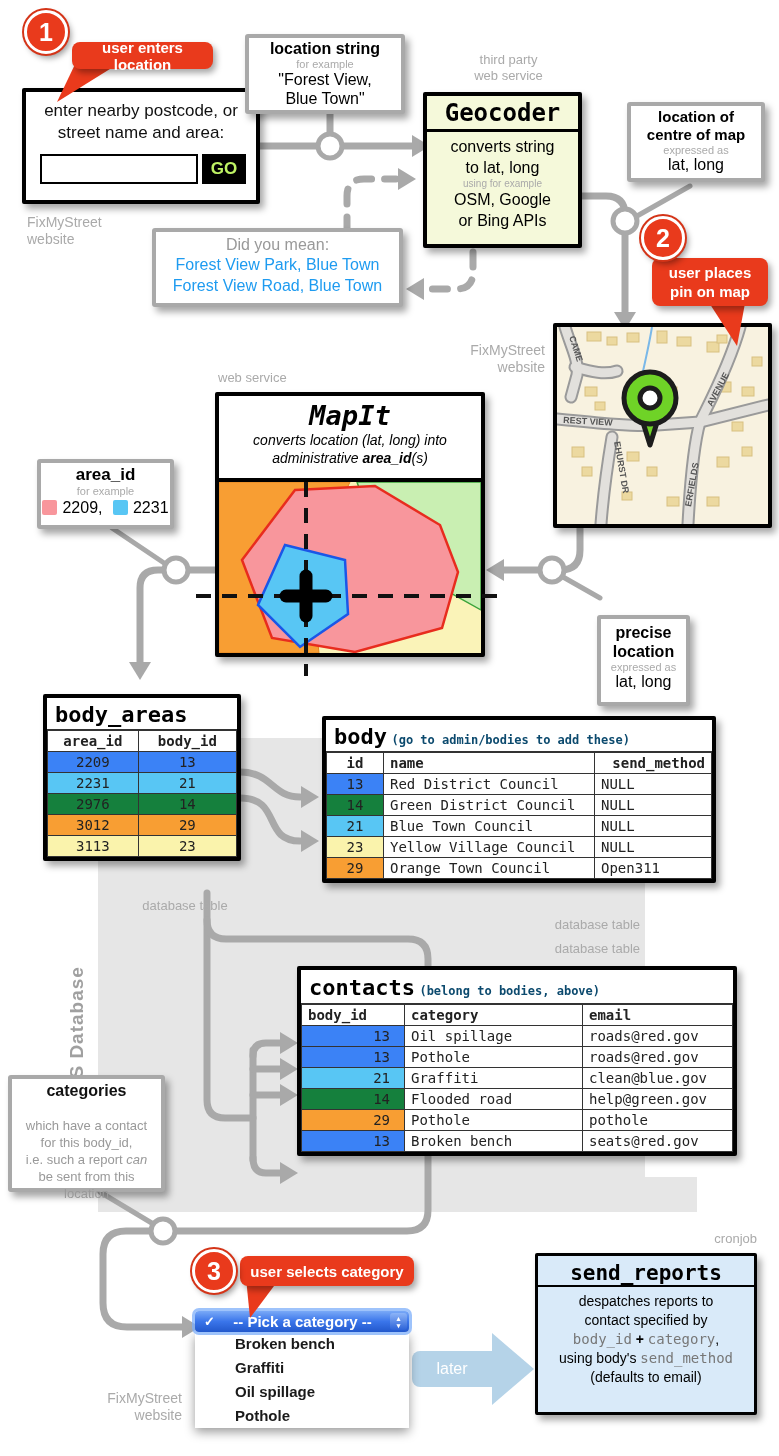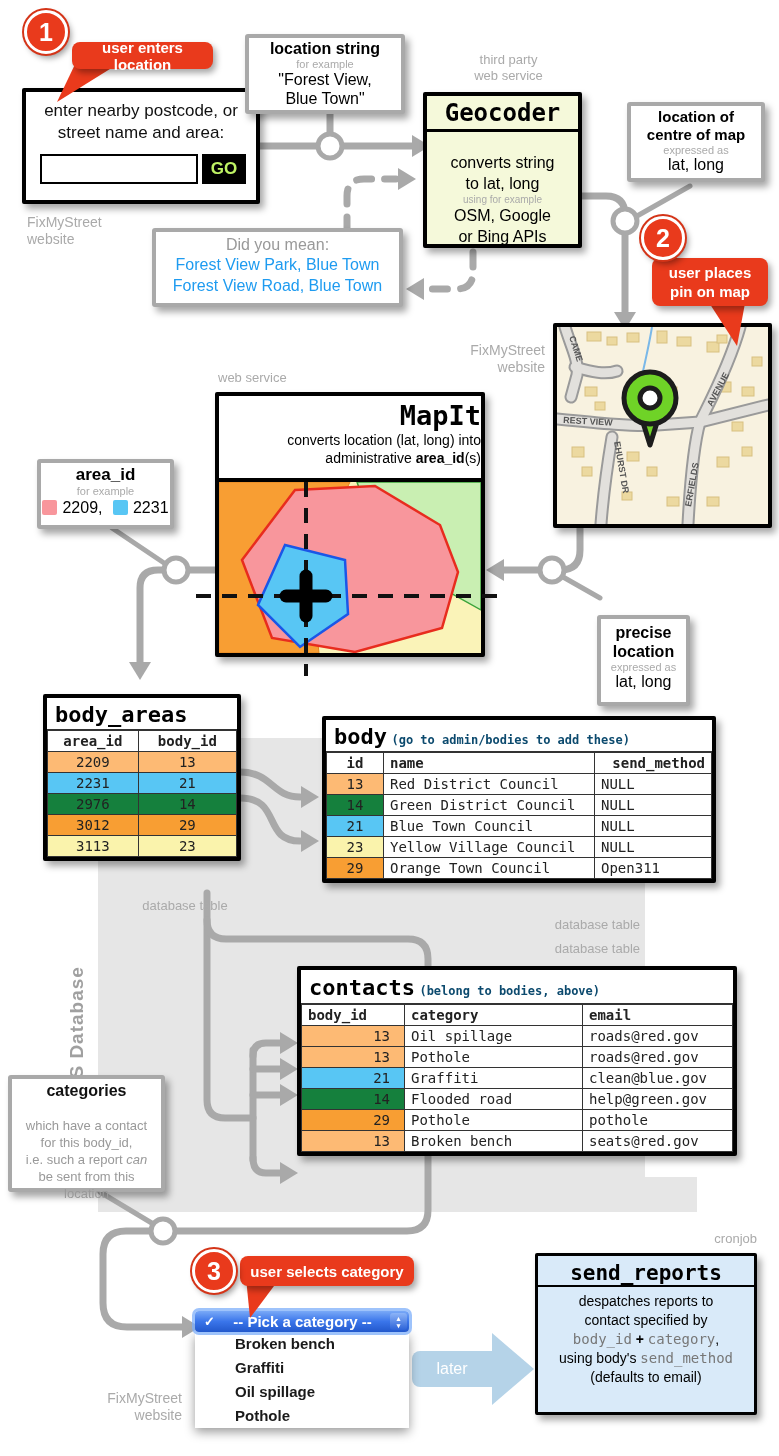--- a/index.html
+++ b/index.html
@@ -13,21 +13,21 @@
   .graybox{border:4px solid #a9a9a9;background:#fff;border-radius:3px;}
   
   .callout{position:absolute;background:#e93a1c;color:#fff;font-weight:bold;border-radius:8px;display:flex;align-items:center;justify-content:center;text-align:center;box-shadow:3px 4px 6px rgba(0,0,0,.35);z-index:40;}
   .badge{position:absolute;width:38px;height:38px;border-radius:50%;background:#e93a1c;border:3px solid #fff;box-shadow:0 0 0 2px #d43418,3px 4px 6px rgba(0,0,0,.4);color:#fff;font-weight:bold;font-size:25px;display:flex;align-items:center;justify-content:center;z-index:50;}
   
   table.db{border-collapse:collapse;background:#fff;font-family:"DejaVu Sans Mono",monospace;}
   table.db td,table.db th{border:1px solid #333;font-size:14px;padding:2px 6px;color:#222;}
   .ttl{font-family:"DejaVu Sans Mono",monospace;font-weight:bold;font-size:22px;color:#000;}
   .ttlnote{font-family:"DejaVu Sans Mono",monospace;font-weight:bold;font-size:12px;color:#0c4a6e;}
   th.colh{font-weight:bold;font-size:15px;background:#fff;}
-  td.pink,th.pink{background:#fdba74;}
+  td.pink,th.pink{background:#3b82f6;}
   td.blue,th.blue{background:#58c6f4;}
   td.green,th.green{background:#15803d;}
   td.orange,th.orange{background:#f89e33;}
   td.yellow,th.yellow{background:#faf3ac;}
   .mono{font-family:"DejaVu Sans Mono",monospace;}
   .codegray{font-family:"DejaVu Sans Mono",monospace;color:#777;}
   
   .select-bar{position:absolute;left:195px;top:1311px;width:214px;height:21px;border-radius:4px;background:linear-gradient(180deg,#79a9f7 0%,#3a75ea 50%,#2258cc 100%);box-shadow:0 0 0 3px rgba(125,175,250,.75);color:#fff;font-weight:bold;font-size:15px;display:flex;align-items:center;z-index:30;}
   .menu{position:absolute;left:195px;top:1332px;width:214px;height:96px;background:#fff;box-shadow:0 4px 10px rgba(0,0,0,.4);z-index:29;}
   .menu div{font-weight:bold;color:#1a1a1a;font-size:15px;line-height:24px;padding-left:40px;}
@@ -103,21 +103,21 @@
     <div style="font-weight:bold;font-size:16px;margin-top:2px;">location string</div>
     <div class="graytxt" style="font-size:11px;">for example</div>
     <div class="ml" style="font-size:16px;line-height:19px;">"Forest View,
 Blue Town"</div>
   </div>
 
   <div class="abs ml graytxt" style="left:440px;top:52px;width:137px;text-align:center;font-size:13px;line-height:16px;z-index:2;">third party
 web service</div>
   <div class="abs blackbox shadow" style="left:423px;top:92px;width:151px;height:148px;background:#f5f9da;text-align:center;z-index:2;">
     <div class="mono" style="font-weight:bold;font-size:24px;border-bottom:3px solid #000;padding:3px 0 2px;">Geocoder</div>
-    <div class="ml" style="font-size:16px;line-height:21px;margin-top:20px;">converts string
+    <div class="ml" style="font-size:16px;line-height:21px;margin-top:4px;">converts string
 to lat, long</div>
     <div class="graytxt" style="font-size:10px;">using for example</div>
     <div class="ml" style="font-size:16px;line-height:21px;">OSM, Google
 or Bing APIs</div>
   </div>
 
   <div class="abs graybox shadow" style="left:152px;top:228px;width:243px;height:71px;text-align:center;z-index:2;">
     <div style="color:#999;font-size:16px;margin-top:4px;">Did you mean:</div>
     <div style="color:#1e9bf0;font-size:16px;line-height:21px;cursor:pointer;">Forest View Park, Blue Town</div>
     <div style="color:#1e9bf0;font-size:16px;line-height:21px;cursor:pointer;">Forest View Road, Blue Town</div>
@@ -186,21 +186,21 @@
       <g>
         <path d="M 79,73 L 93,118 L 107,73 Z" fill="#6fd327" stroke="#1c1c1c" stroke-width="5" stroke-linejoin="round"></path>
         <circle cx="93" cy="71" r="26" fill="#6fd327" stroke="#1c1c1c" stroke-width="5"></circle>
         <circle cx="93" cy="71" r="10" fill="#ffffff" stroke="#1c1c1c" stroke-width="5"></circle>
       </g>
     </svg>
   </div>
 
   <div class="abs graytxt" style="left:218px;top:370px;font-size:13px;z-index:2;">web service</div>
   <div class="abs blackbox shadow" style="left:215px;top:392px;width:262px;height:257px;z-index:2;">
-    <div style="height:82px;text-align:right;border-bottom:4px solid #000;">
+    <div style="height:82px;text-align:center;border-bottom:4px solid #000;font-style:italic;">
       <div class="mono" style="font-weight:bold;font-size:27px;padding-top:4px;">MapIt</div>
       <div style="font-size:14px;line-height:18px;">
         <span>converts location (lat, long) into</span><br>
         <span>administrative </span><b>area_id</b><span>(s)</span>
       </div>
     </div>
     <svg width="262" height="171" viewBox="0 0 262 171">
       <rect x="0" y="0" width="262" height="171" fill="#faf3b8"></rect>
       <polygon points="0,0 131,0 112,40 92,96 100,171 0,171" fill="#f89e33" stroke="#e08420" stroke-width="1"></polygon>
       <polygon points="138,0 262,0 262,128 226,108 151,38" fill="#c9efb2" stroke="#3aa33a" stroke-width="1.5"></polygon>

